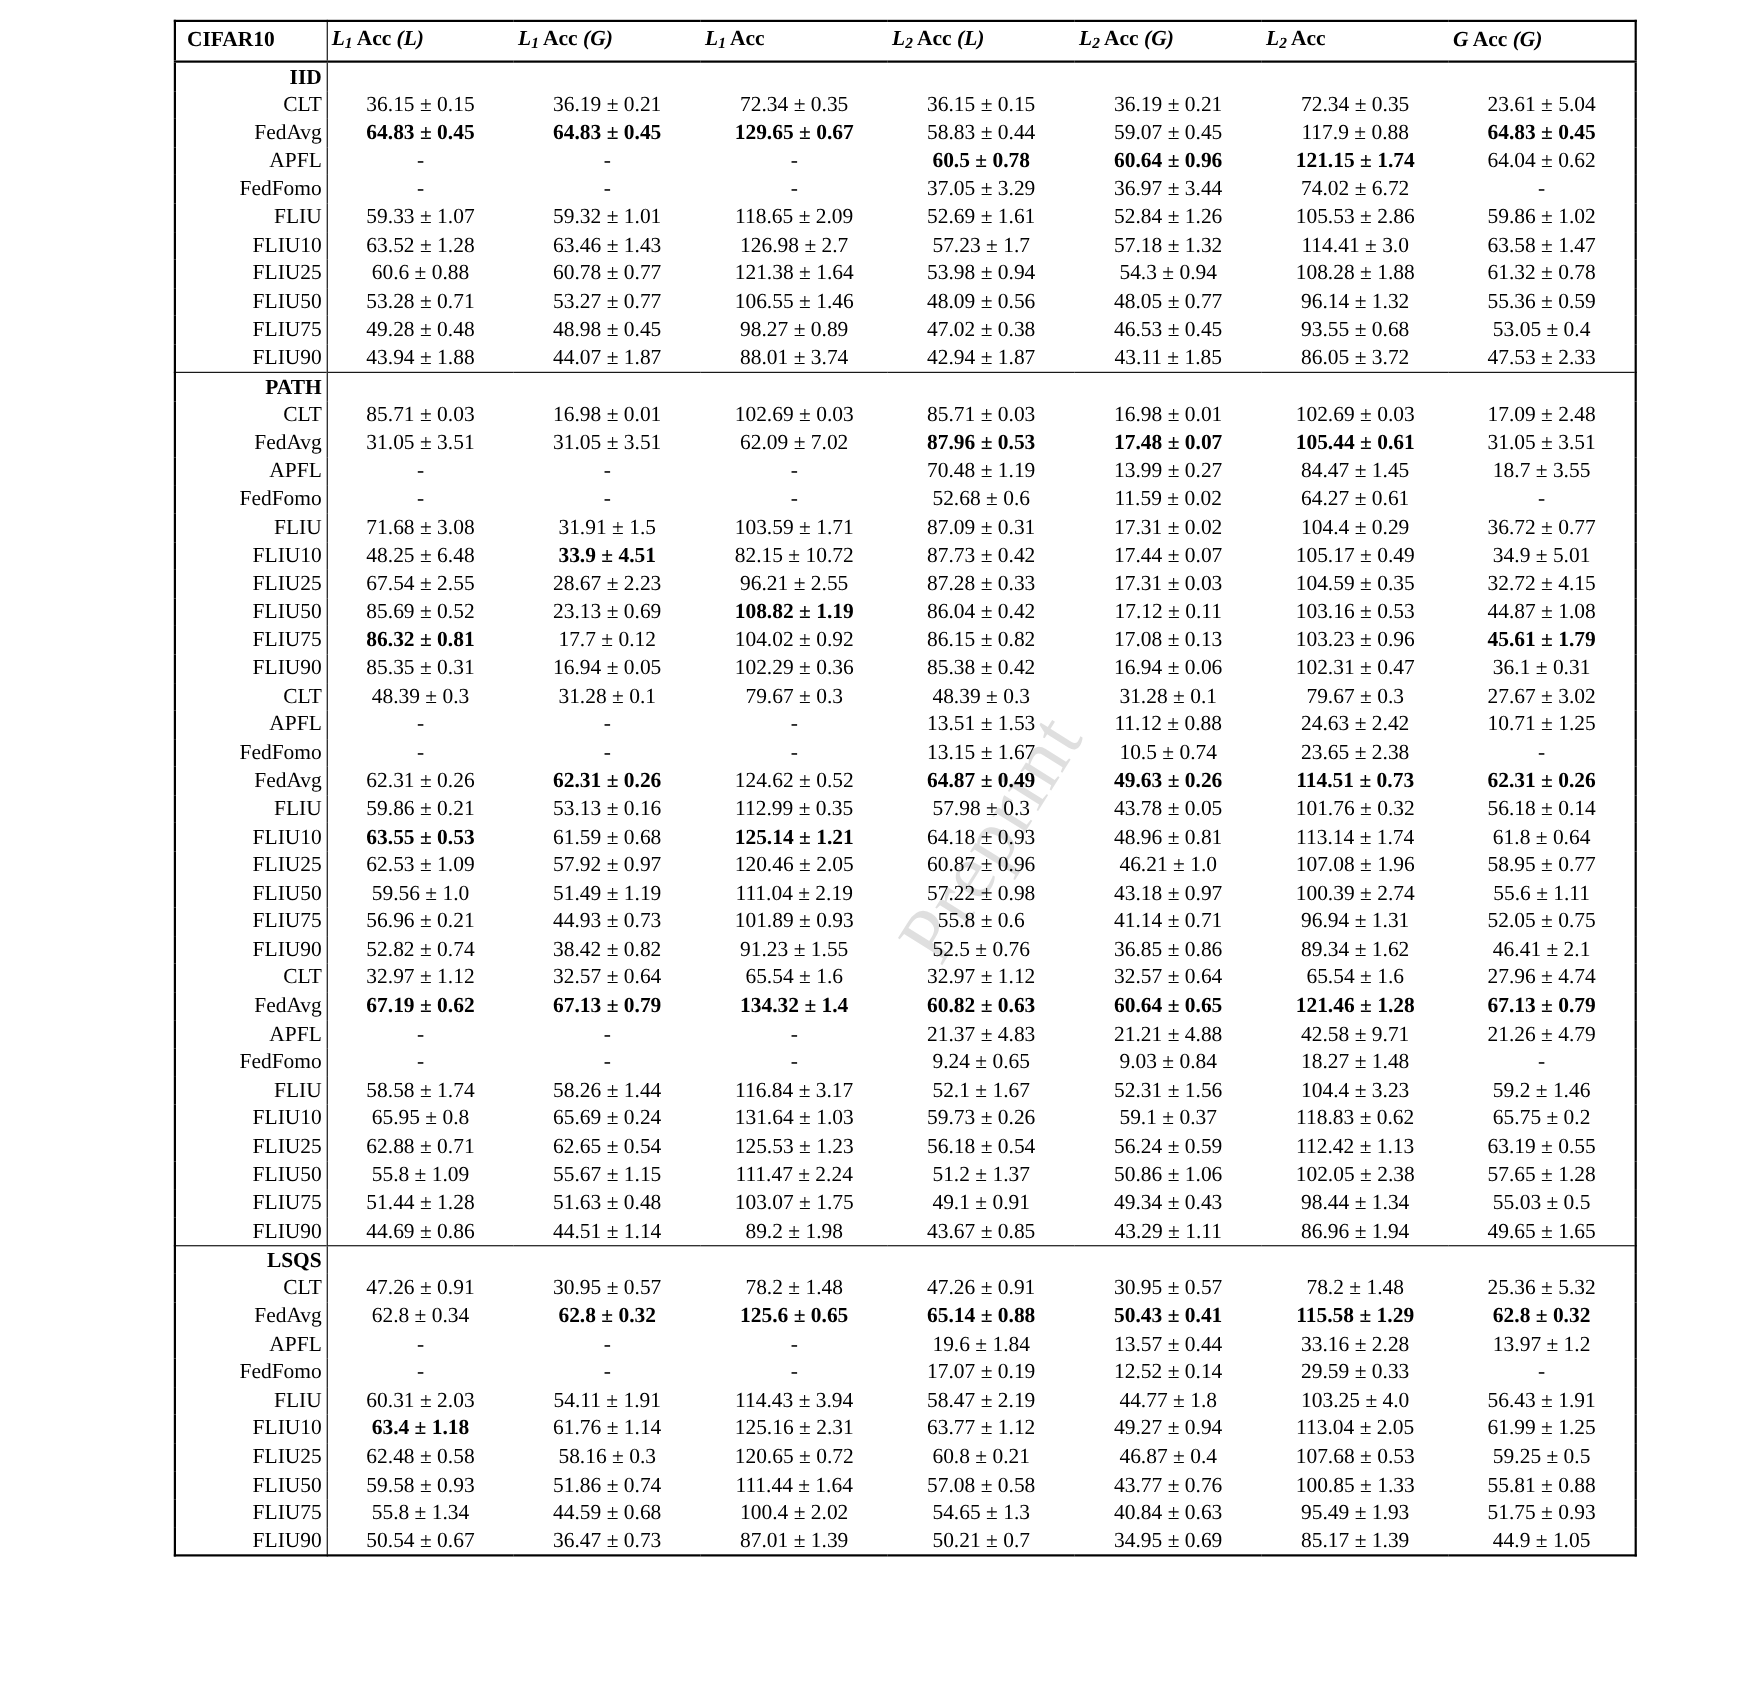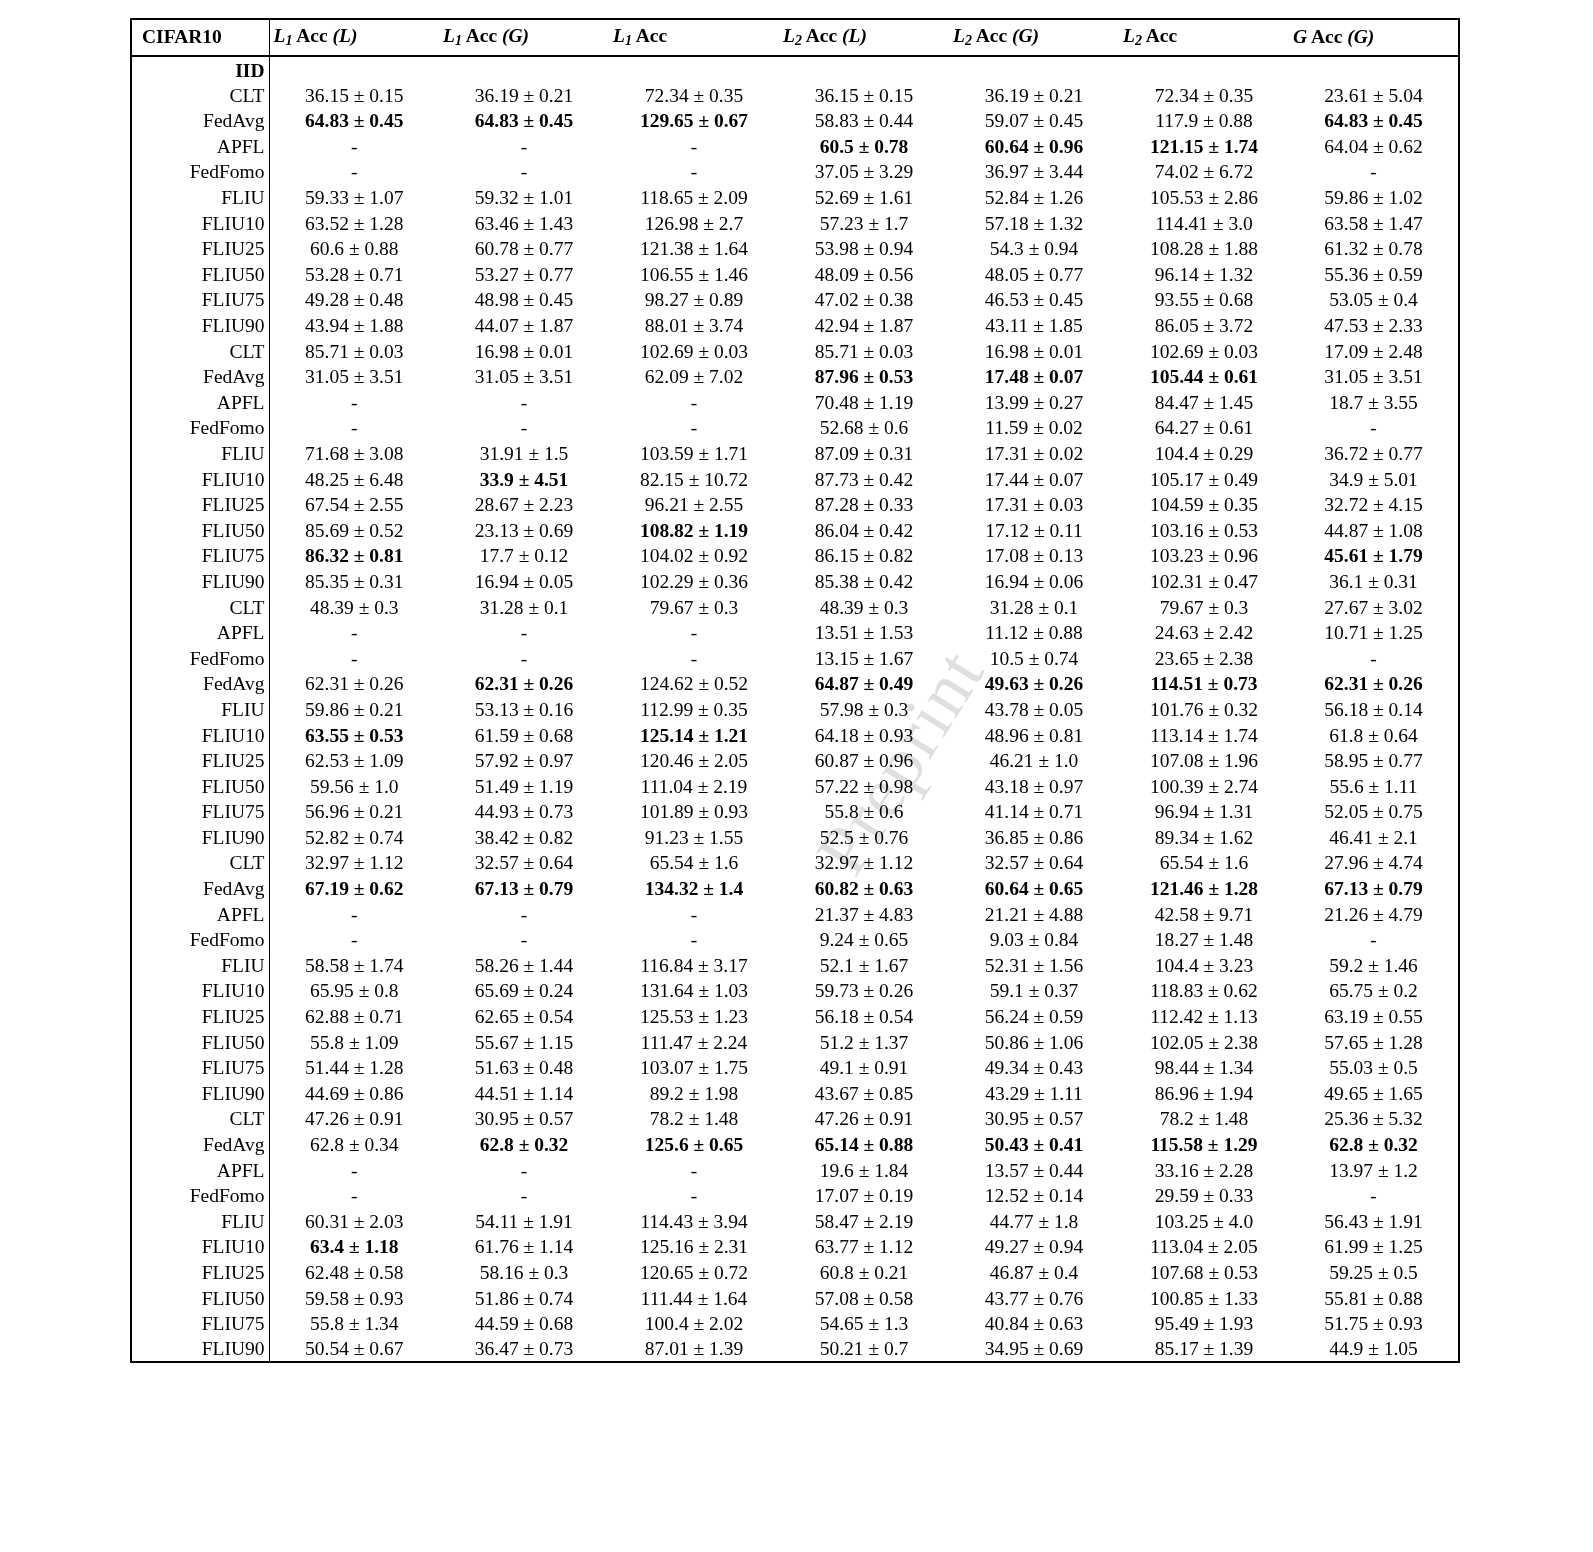--- a/index.html
+++ b/index.html
@@ -20,20 +20,21 @@
     left: 130px;
     top: 18px;
     width: 1330px;
   }
   table.results {
     border-collapse: collapse;
     width: 1330px;
     table-layout: fixed;
     font-size: 19.5px;
     line-height: 1.0;
+    margin-left: 28px;
   }
   table.results col.c-name  { width: 138px; }
   table.results col.c-data  { width: 170px; }
 
   
   table.results {
     border-left: 2.2px solid #000;
     border-right: 2.2px solid #000;
     border-top: 2.2px solid #000;
     border-bottom: 2.2px solid #000;
@@ -227,20 +228,30 @@
         <tr>
           <td class="name-col">FLIU90</td>
           <td>43.94 ± 1.88</td>
           <td>44.07 ± 1.87</td>
           <td>88.01 ± 3.74</td>
           <td>42.94 ± 1.87</td>
           <td>43.11 ± 1.85</td>
           <td>86.05 ± 3.72</td>
           <td>47.53 ± 2.33</td>
         </tr>
+        <tr class="group-head rule-top">
+          <td class="name-col">PATH</td>
+          <td>&nbsp;</td>
+          <td>&nbsp;</td>
+          <td>&nbsp;</td>
+          <td>&nbsp;</td>
+          <td>&nbsp;</td>
+          <td>&nbsp;</td>
+          <td>&nbsp;</td>
+        </tr>
         <tr>
           <td class="name-col">CLT</td>
           <td>85.71 ± 0.03</td>
           <td>16.98 ± 0.01</td>
           <td>102.69 ± 0.03</td>
           <td>85.71 ± 0.03</td>
           <td>16.98 ± 0.01</td>
           <td>102.69 ± 0.03</td>
           <td>17.09 ± 2.48</td>
         </tr>
@@ -527,20 +538,30 @@
         <tr>
           <td class="name-col">FLIU90</td>
           <td>44.69 ± 0.86</td>
           <td>44.51 ± 1.14</td>
           <td>89.2 ± 1.98</td>
           <td>43.67 ± 0.85</td>
           <td>43.29 ± 1.11</td>
           <td>86.96 ± 1.94</td>
           <td>49.65 ± 1.65</td>
         </tr>
+        <tr class="group-head rule-top">
+          <td class="name-col">LSQS</td>
+          <td>&nbsp;</td>
+          <td>&nbsp;</td>
+          <td>&nbsp;</td>
+          <td>&nbsp;</td>
+          <td>&nbsp;</td>
+          <td>&nbsp;</td>
+          <td>&nbsp;</td>
+        </tr>
         <tr>
           <td class="name-col">CLT</td>
           <td>47.26 ± 0.91</td>
           <td>30.95 ± 0.57</td>
           <td>78.2 ± 1.48</td>
           <td>47.26 ± 0.91</td>
           <td>30.95 ± 0.57</td>
           <td>78.2 ± 1.48</td>
           <td>25.36 ± 5.32</td>
         </tr>

